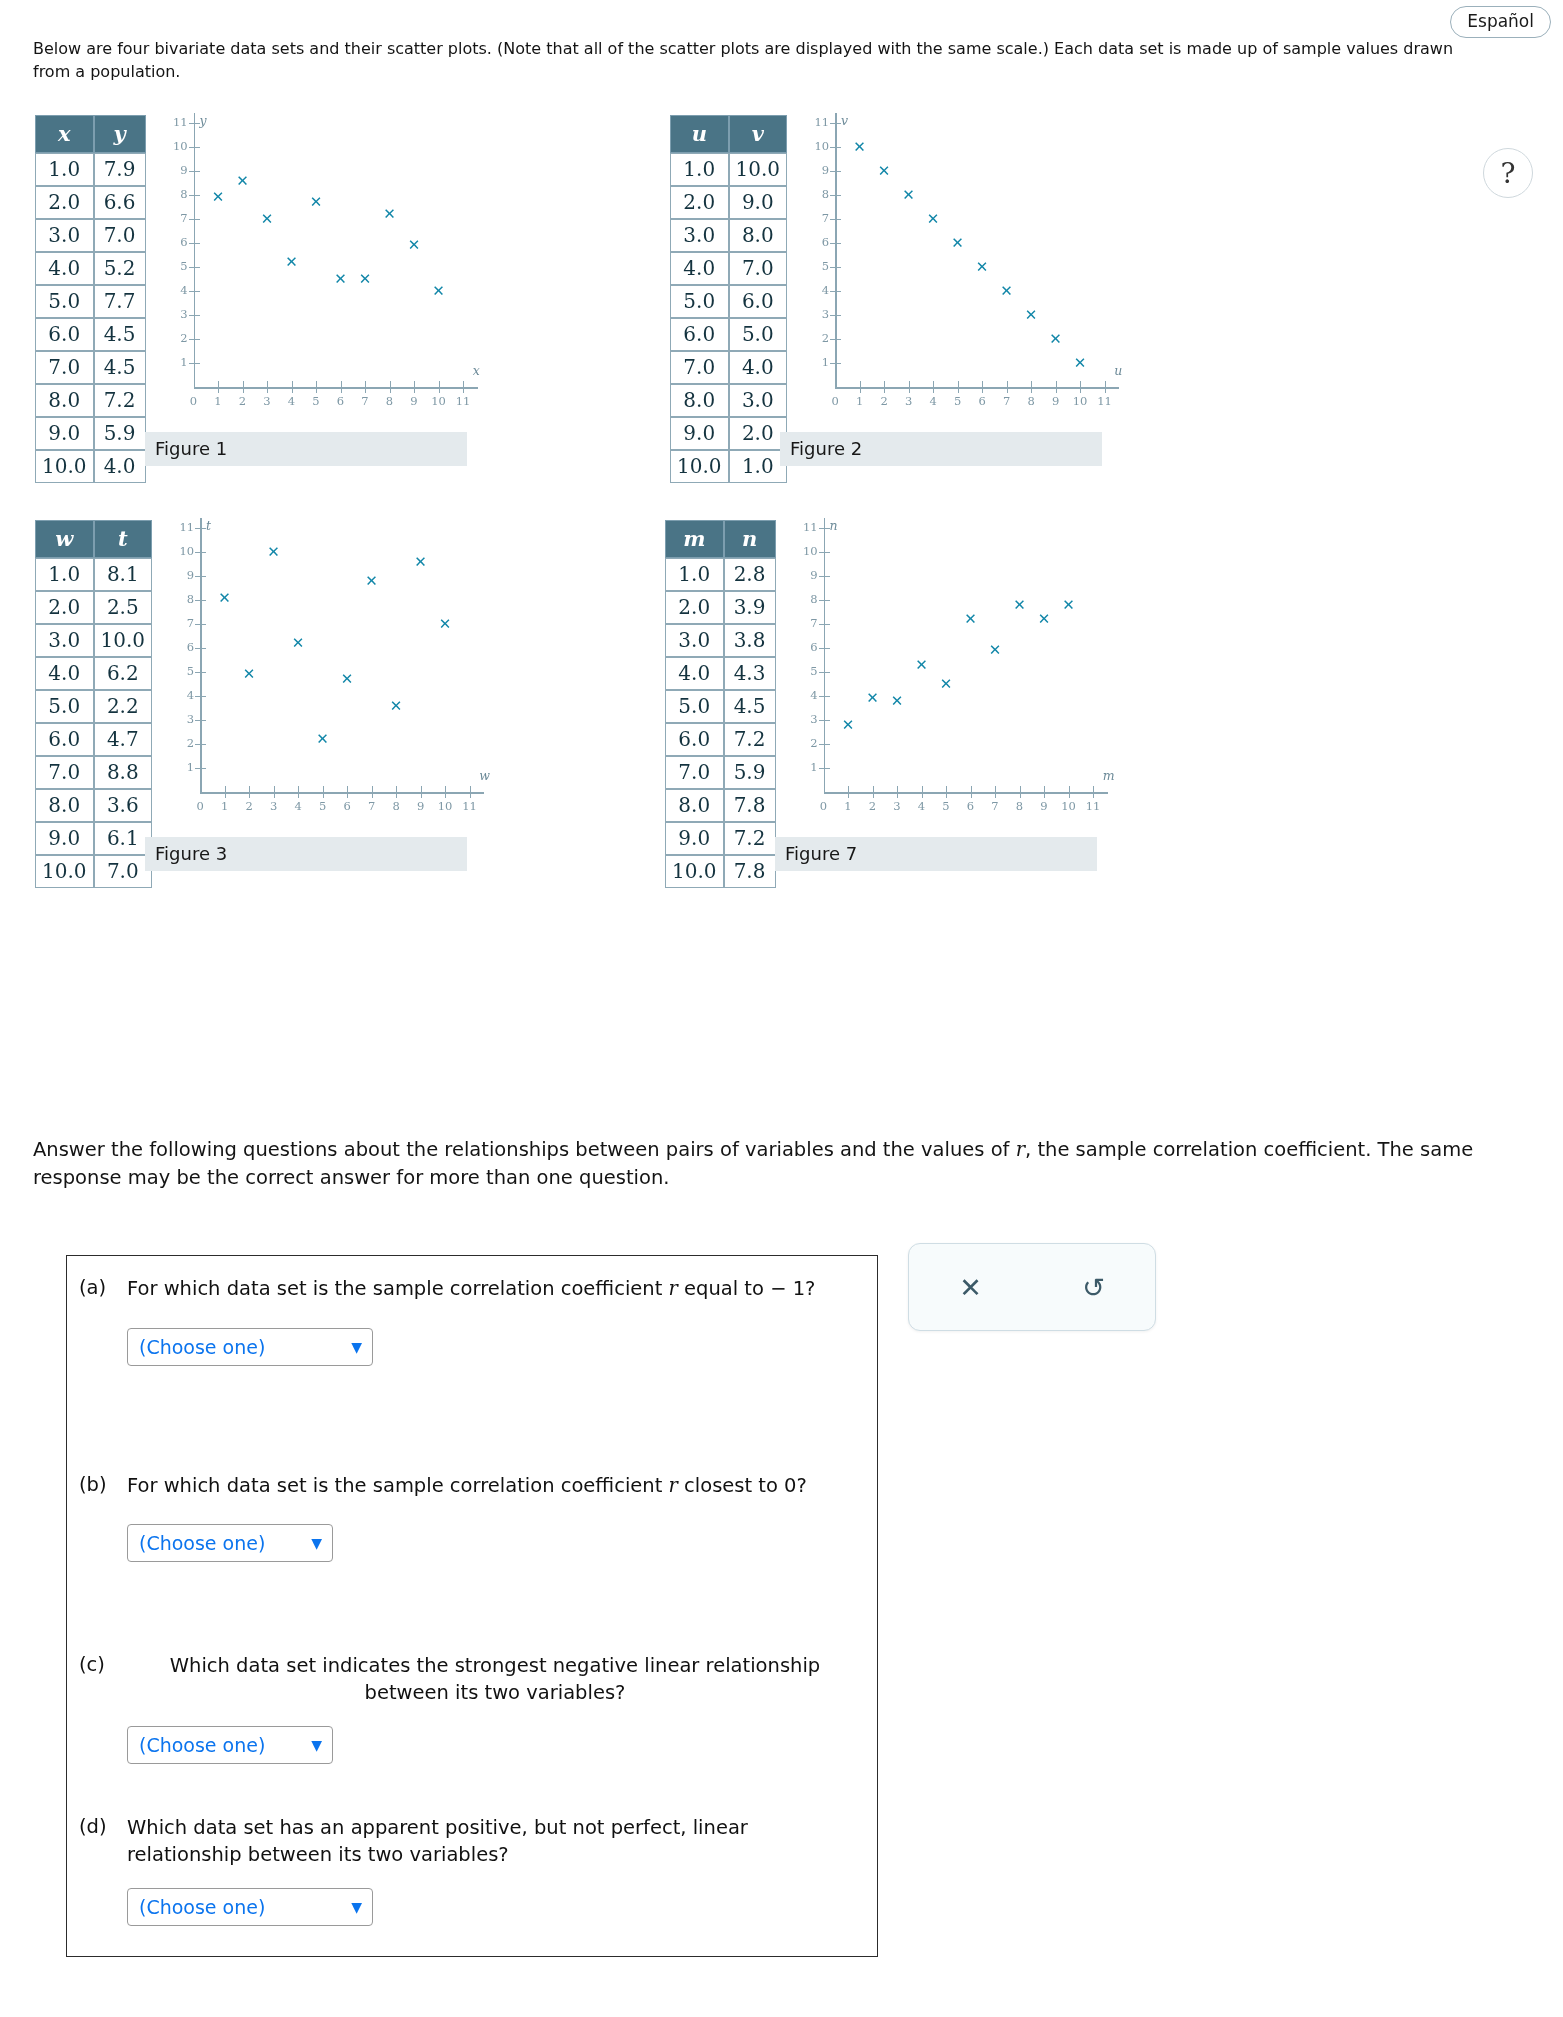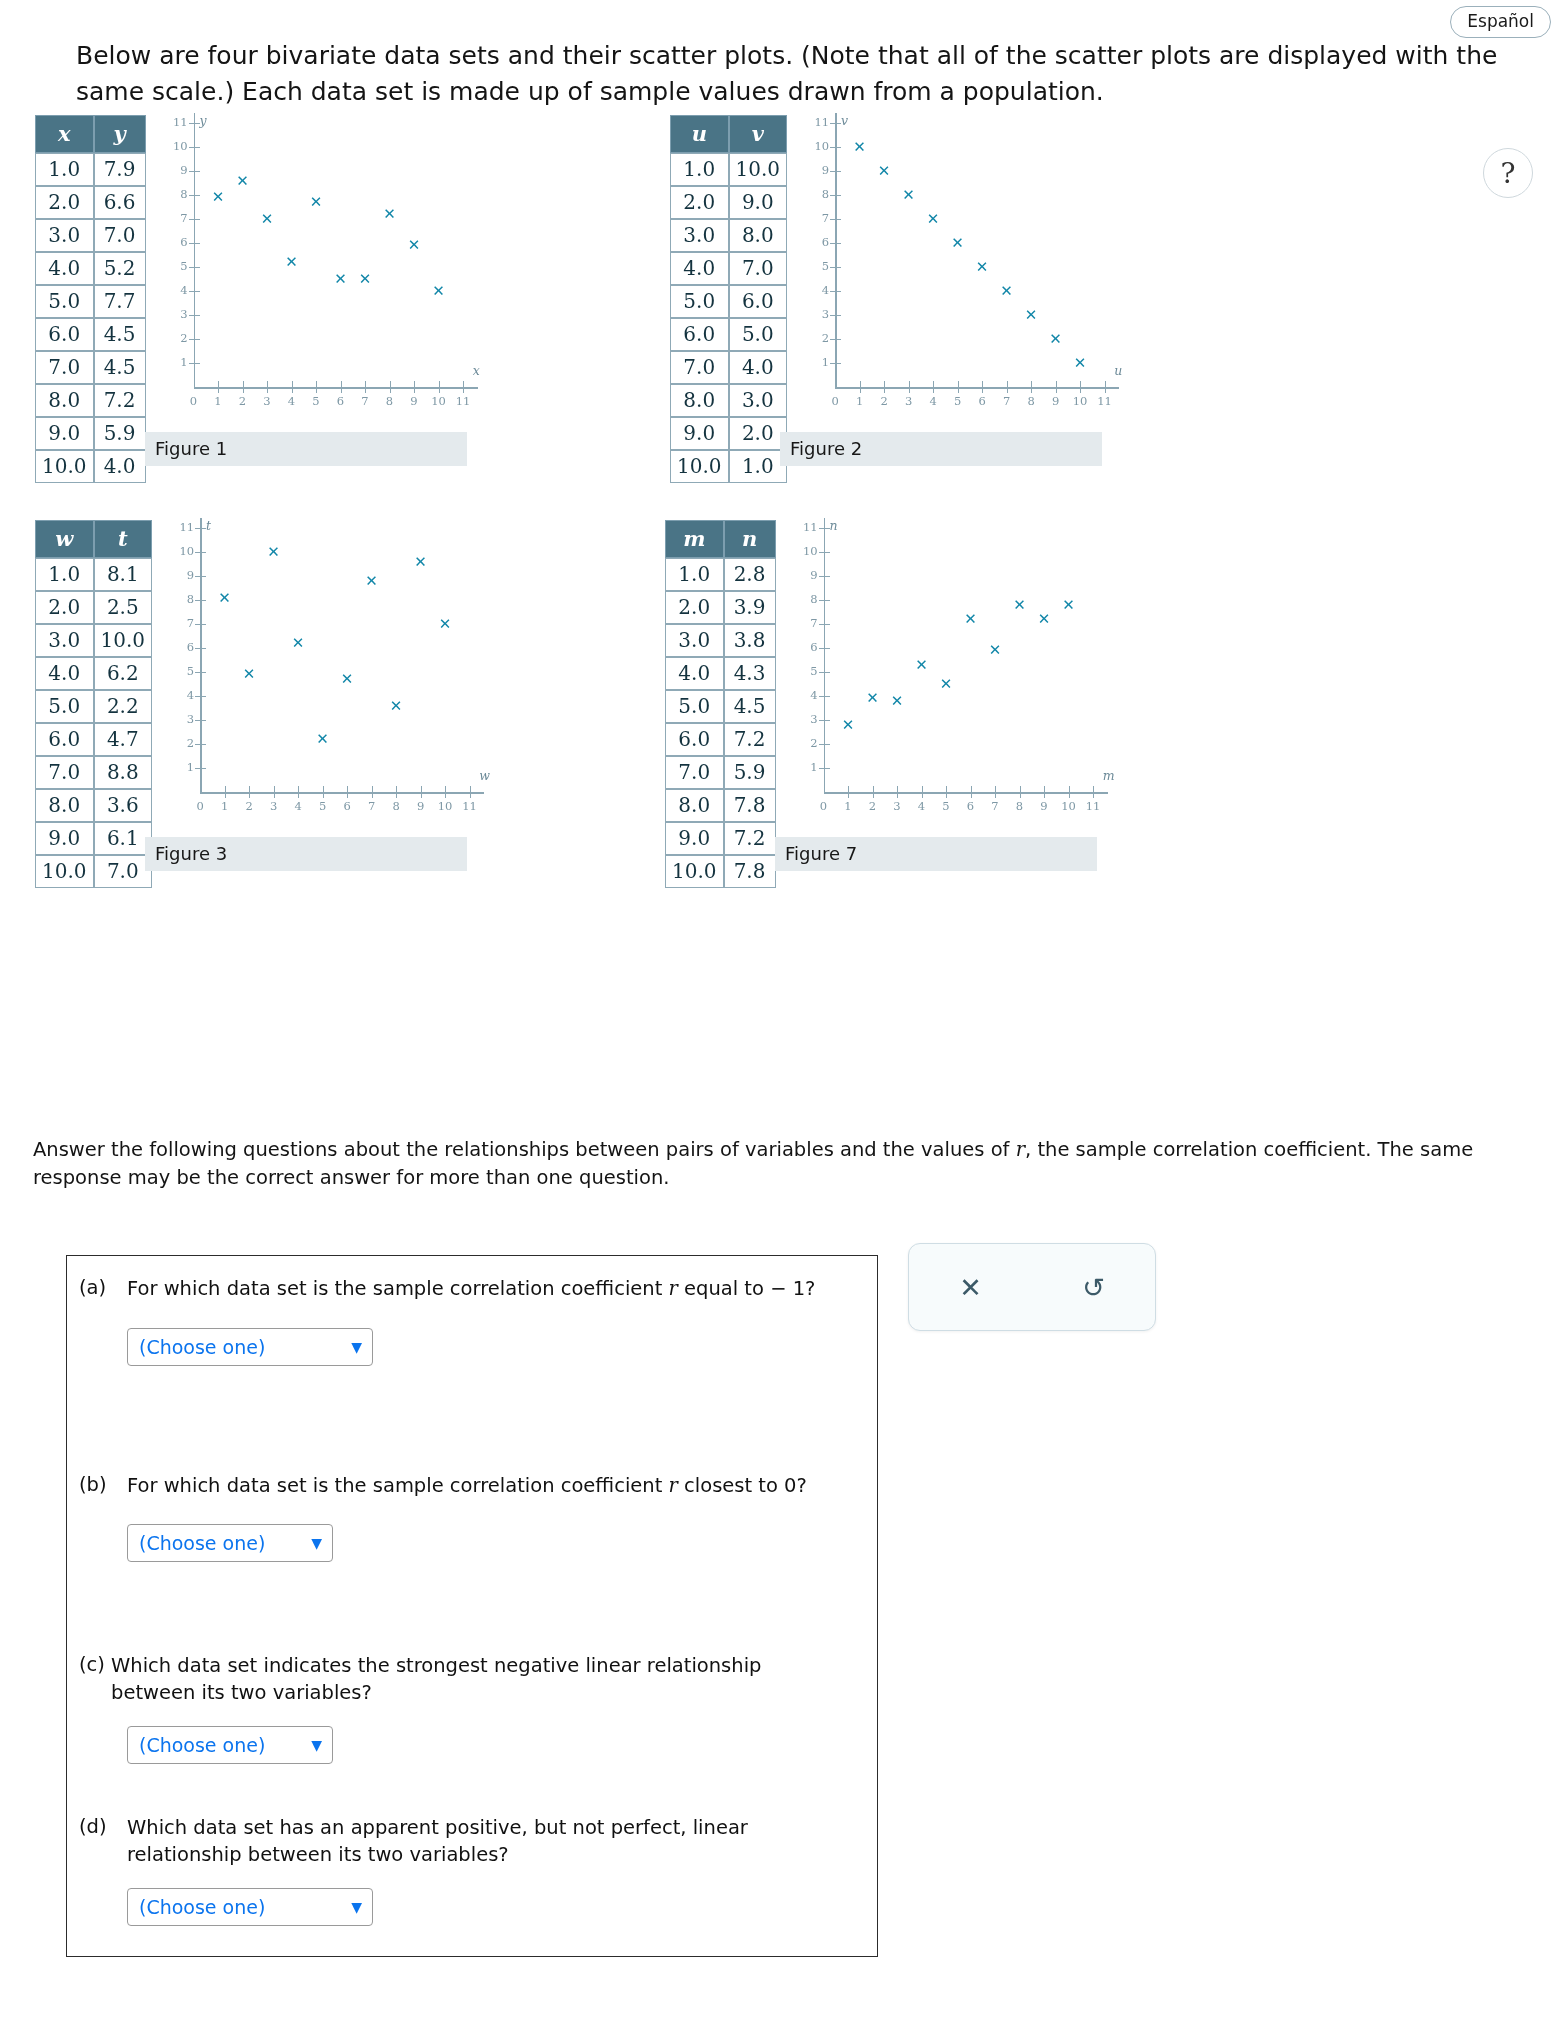--- a/index.html
+++ b/index.html
@@ -47,24 +47,23 @@
     justify-content: center;
     cursor: pointer;
   }
 
   
   .intro {
     position: absolute;
     left: 33px;
     top: 38px;
     width: 1460px;
-    font-size: 25px;
+    font-size: 16px;
     line-height: 1.42;
     color: #141414;
-    margin-left: 43px;
   }
 
   
   .figblock { position: absolute; }
 
   table.dt {
     border-collapse: separate;
     border-spacing: 0;
     font-family: "DejaVu Serif", serif;
     background: #fff;
@@ -704,21 +703,21 @@
         <span>(Choose one)</span>
         <span class="caret">▼</span>
       </div>
       <div class="qlabel" style="left: 12px; top: 217px;">(b)</div>
       <div class="qtext" style="left: 60px; top: 217px; width: 740px;"><span>For which data set is the sample correlation coefficient </span><span class="ital-serif">r</span><span> closest to 0?</span></div>
       <div class="dropdown" style="left: 60px; top: 268px; width: 206px;">
         <span>(Choose one)</span>
         <span class="caret">▼</span>
       </div>
       <div class="qlabel" style="left: 12px; top: 397px;">(c)</div>
-      <div class="qtext" style="left: 44px; top: 397px; width: 740px;"><span>Which data set indicates the strongest negative linear relationship between its two variables?</span></div>
+      <div class="qtext" style="left: 58px; top: 397px; width: 740px; text-align: center;"><span>Which data set indicates the strongest negative linear relationship between its two variables?</span></div>
       <div class="dropdown" style="left: 60px; top: 470px; width: 206px;">
         <span>(Choose one)</span>
         <span class="caret">▼</span>
       </div>
       <div class="qlabel" style="left: 12px; top: 559px;">(d)</div>
       <div class="qtext" style="left: 60px; top: 559px; width: 740px;"><span>Which data set has an apparent positive, but not perfect, linear relationship between its two variables?</span></div>
       <div class="dropdown" style="left: 60px; top: 632px; width: 246px;">
         <span>(Choose one)</span>
         <span class="caret">▼</span>
       </div>

